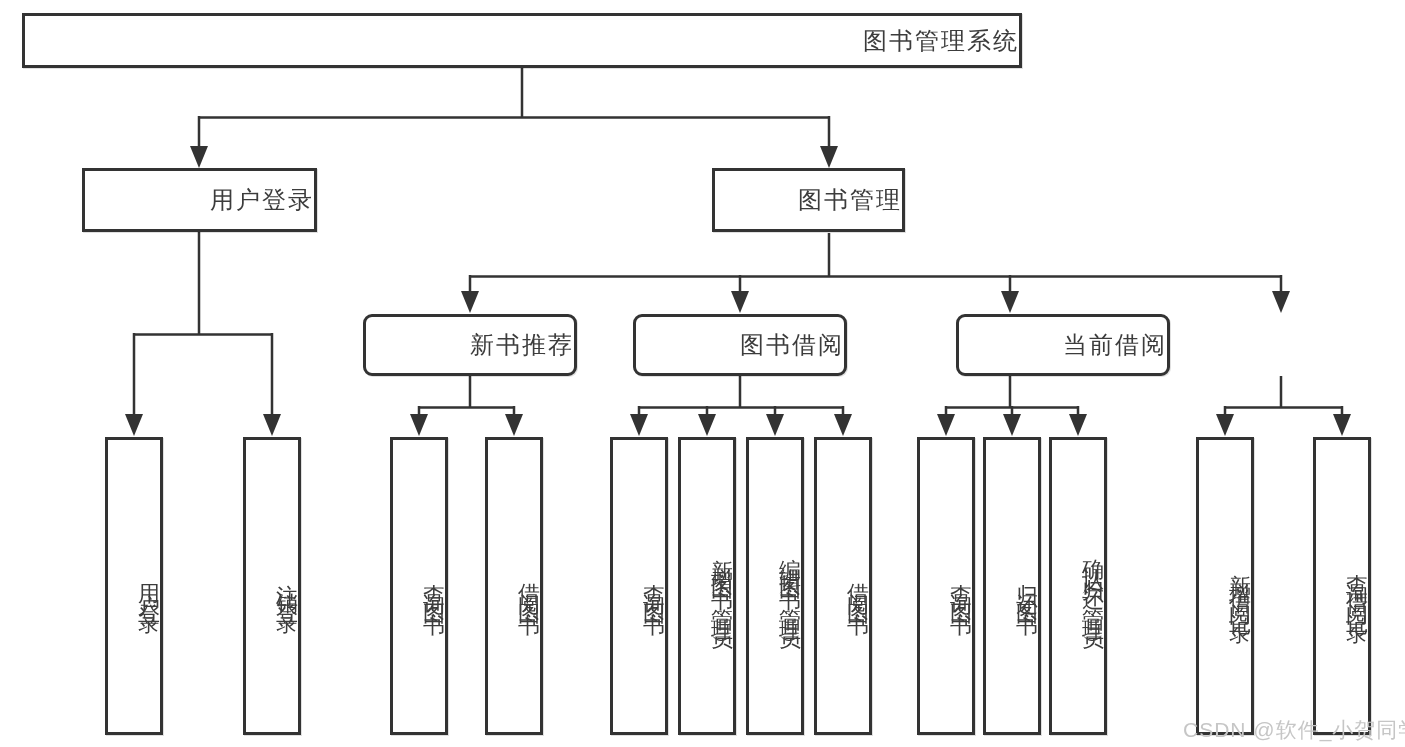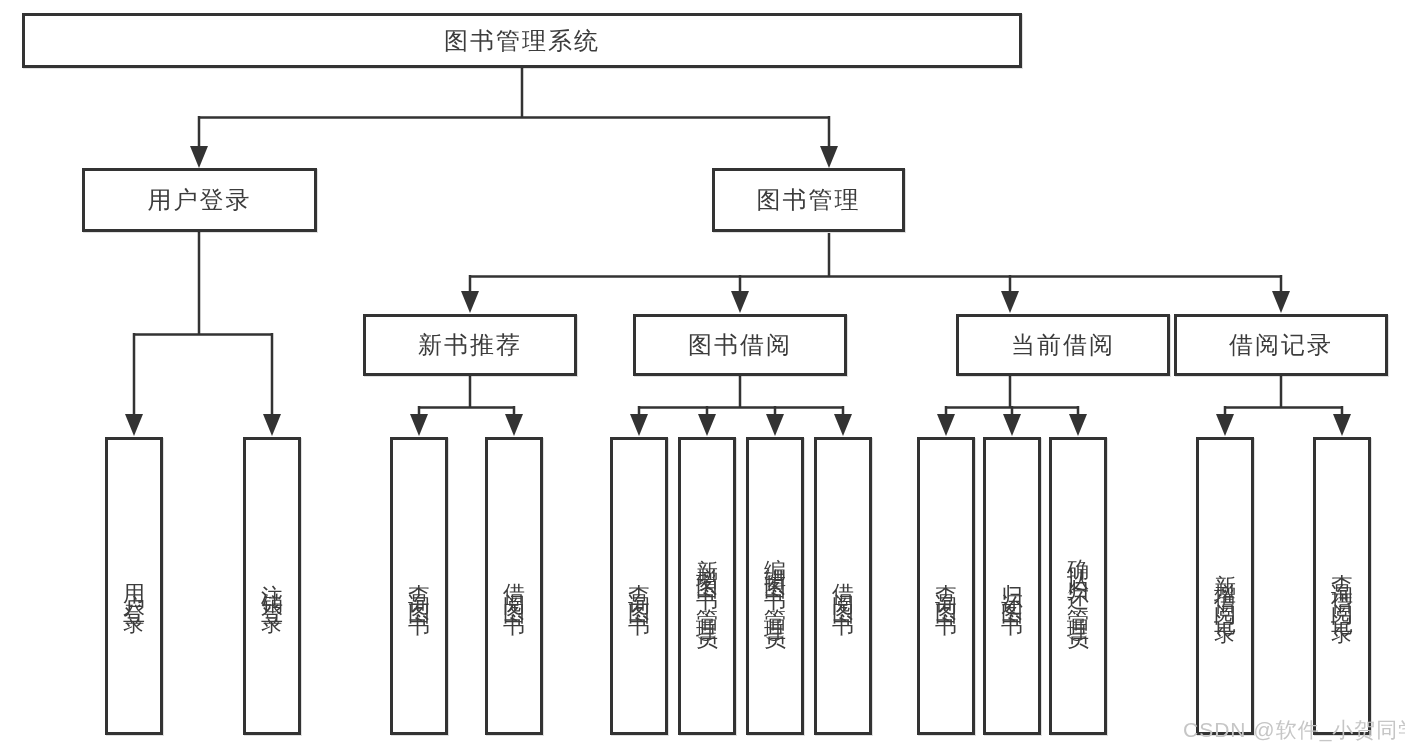--- a/index.html
+++ b/index.html
@@ -17,21 +17,21 @@
     width: 1405px; height: 747px;
     pointer-events: none;
   }
   .box {
     position: absolute;
     box-sizing: border-box;
     background: #ffffff;
     border: 3px solid #333333;
     display: flex;
     align-items: center;
-    justify-content: center;
+    justify-content: flex-end;
     color: #3c3c3c;
     z-index: 2;
     box-shadow: 1px 1px 0 rgba(0,0,0,0.12);
   }
   .h-label {
     font-size: 24px;
     letter-spacing: 2px;
     white-space: nowrap;
   }
   .leaf-label {
@@ -41,21 +41,21 @@
     letter-spacing: 10px;
     line-height: 1;
     white-space: nowrap;
   }
   
   .n-root   { left: 22px;   top: 13px;  width: 1000px; height: 55px; }
   
   .n-login  { left: 82px;   top: 168px; width: 235px;  height: 64px; }
   .n-mgmt   { left: 712px;  top: 168px; width: 193px;  height: 64px; }
   
-  .n-t3 { top: 314px; width: 214px; height: 62px; }
+  .n-t3 { top: 314px; width: 214px; height: 62px; border-radius: 9px; }
   .n-newbook { left: 363px; }
   .n-borrowm { left: 633px; }
   .n-current { left: 956px; }
   .n-record  { left: 1174px; }
   
   .leaf { top: 437px; width: 58px; height: 298px; }
   .L0  { left: 105px; }
   .L1  { left: 243px; }
   .L2  { left: 390px; }
   .L3  { left: 485px; }
@@ -155,23 +155,20 @@
 
   <div class="box n-t3 n-newbook">
     <span class="h-label">新书推荐</span>
   </div>
   <div class="box n-t3 n-borrowm">
     <span class="h-label">图书借阅</span>
   </div>
   <div class="box n-t3 n-current">
     <span class="h-label">当前借阅</span>
   </div>
-  <div class="box n-t3 n-record">
-    <span class="h-label">借阅记录</span>
-  </div>
 
   <div class="box leaf L0">
     <span class="leaf-label">用户登录</span>
   </div>
   <div class="box leaf L1">
     <span class="leaf-label">注销登录</span>
   </div>
   <div class="box leaf L2">
     <span class="leaf-label">查询图书</span>
   </div>

